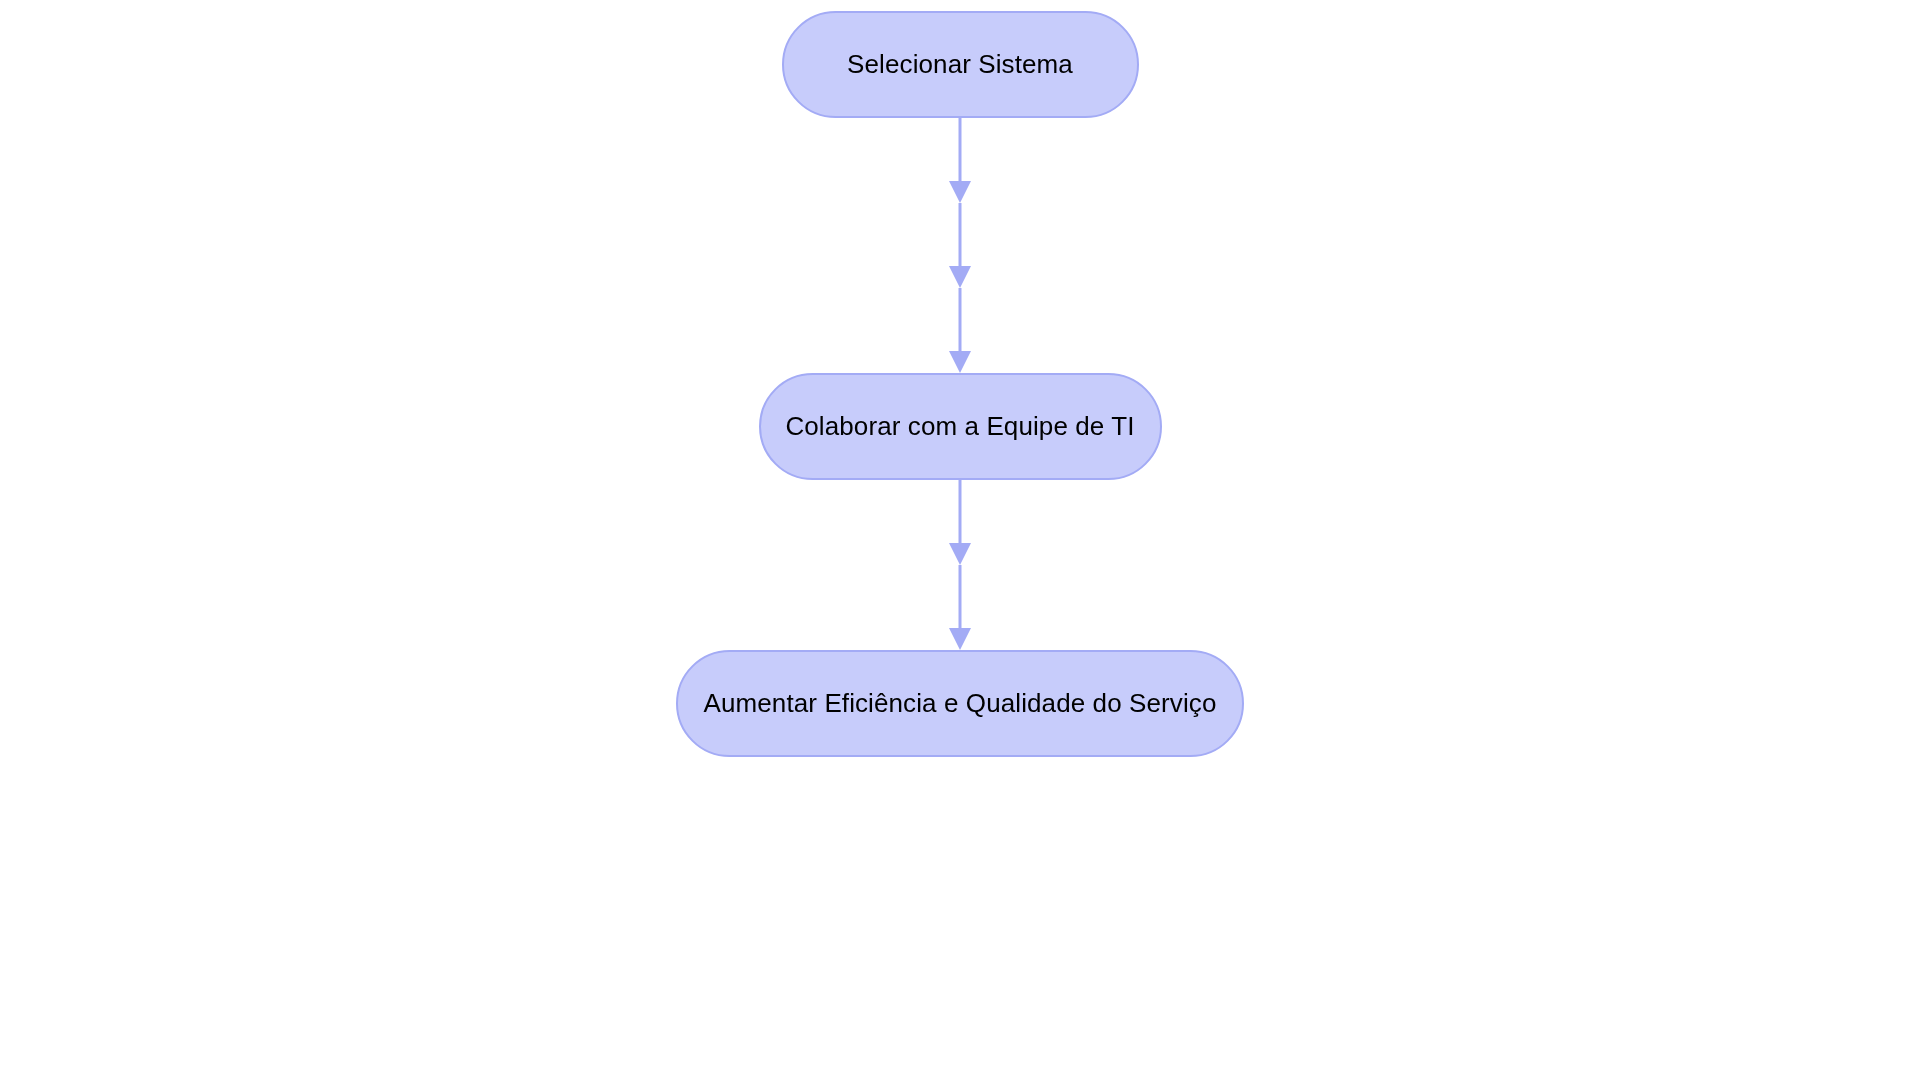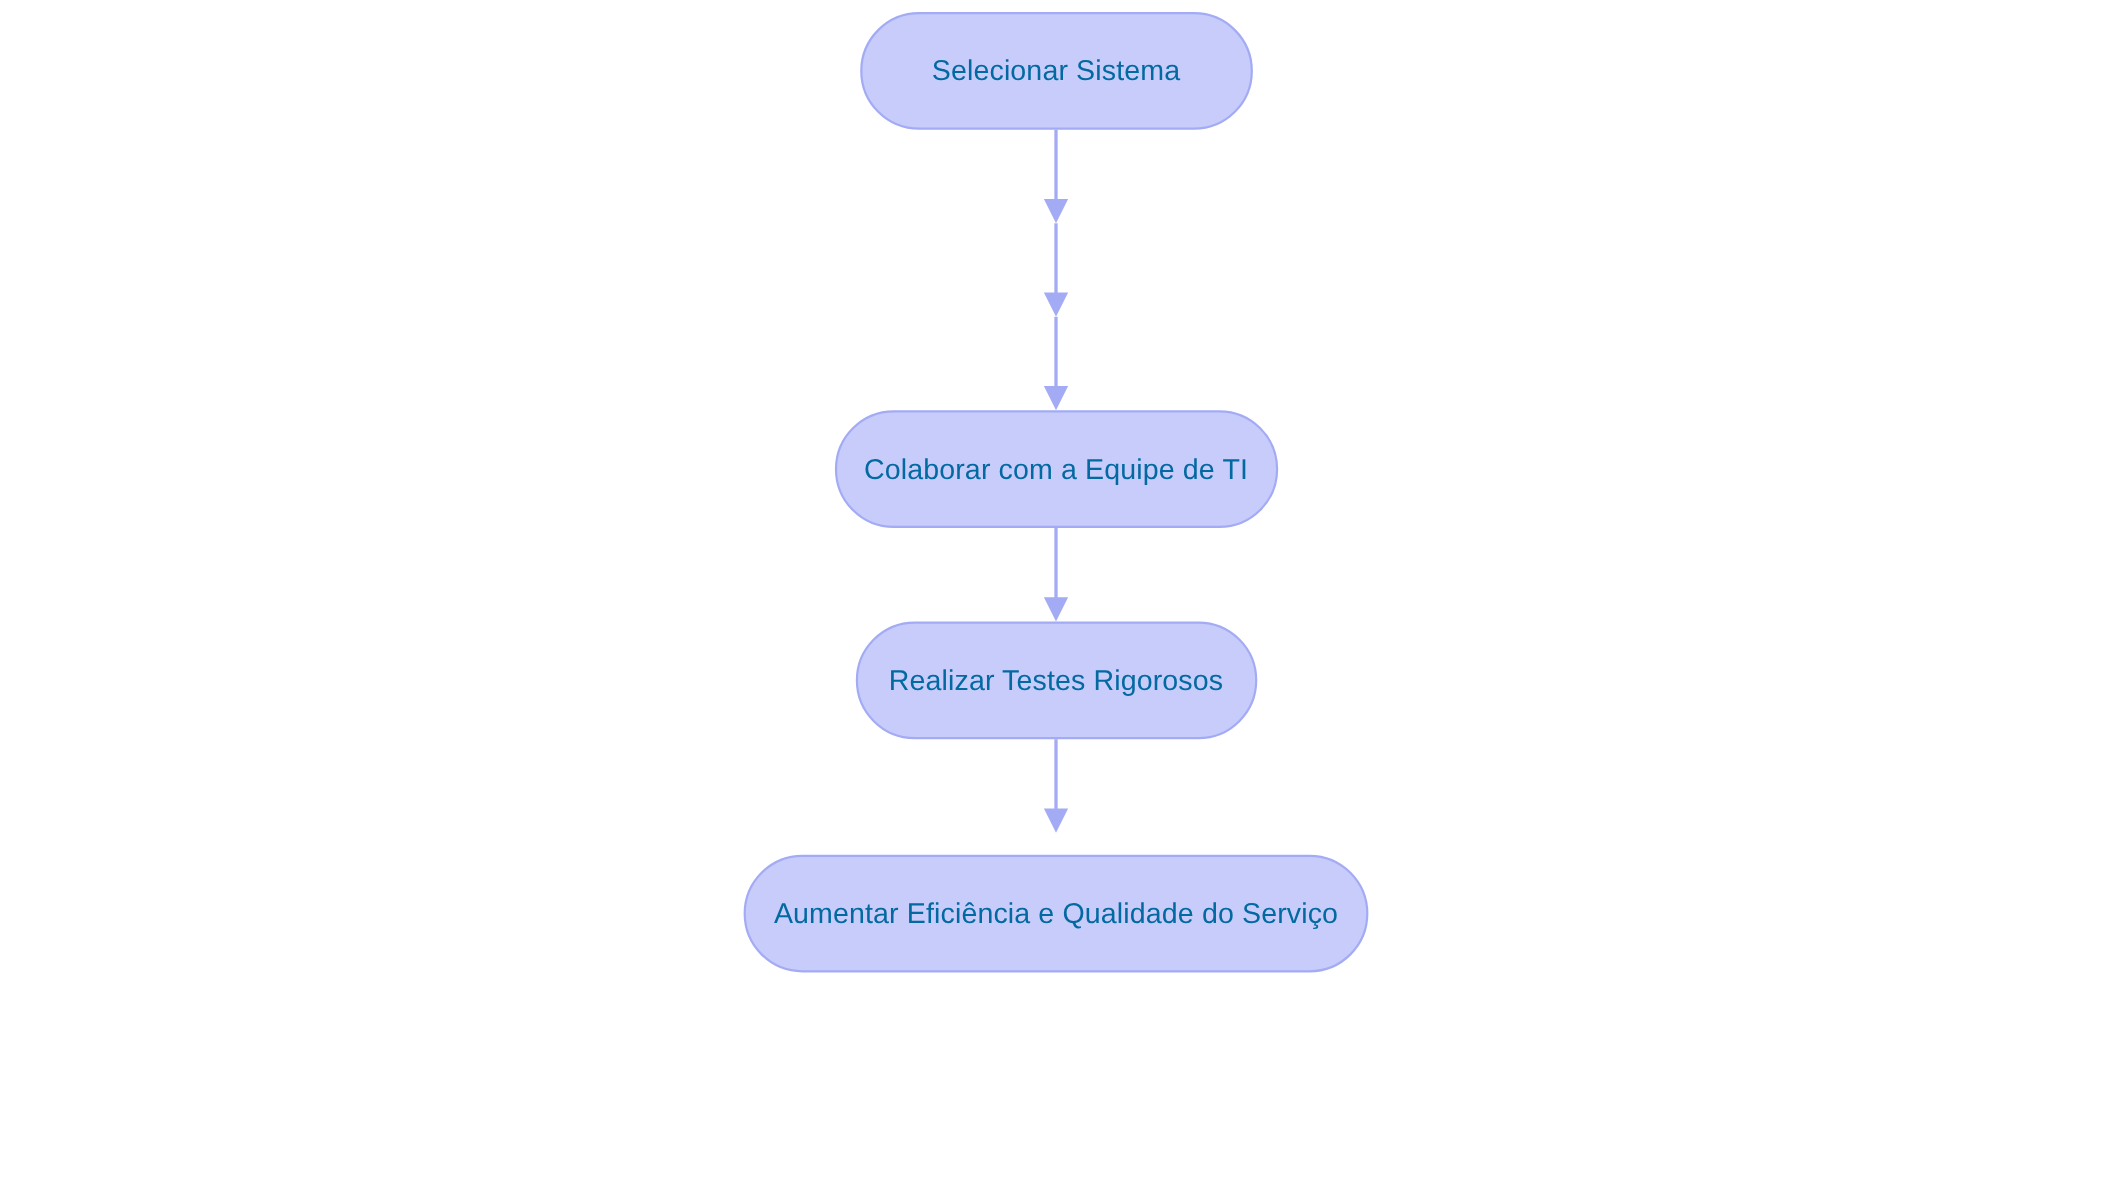--- a/index.html
+++ b/index.html
@@ -42,21 +42,21 @@
     border-radius: 54px;
     background: #c7ccfb;
     border: 2px solid #a3abf5;
     display: flex;
     align-items: center;
     justify-content: center;
     flex: 0 0 auto;
   }
 
   .node-label {
-    color: #0369a1;
+    color: #000000;
     font-size: 26px;
     line-height: 1.1;
     letter-spacing: 0.1px;
     white-space: nowrap;
     text-align: center;
     font-weight: 400;
   }
 
   .connector {
     position: relative;
@@ -84,21 +84,21 @@
     border-right: 11px solid transparent;
     border-top: 22px solid #a3abf5;
   }
 
   
   .w-n0 { width: 357px; }
   .w-n1 { width: 460px; }
   .w-n2 { width: 500px; }
   .w-n3 { width: 403px; }
   .w-n4 { width: 365px; }
-  .w-n5 { width: 568px; margin-top: 20px; }
+  .w-n5 { width: 568px; }
 </style>
 </head>
 <body>
 
 <div id="flow-canvas">
   <div class="flow-column">
 
     <div class="node w-n0">
       <span class="node-label">Selecionar Sistema</span>
     </div>
@@ -122,23 +122,20 @@
 
     <div class="node w-n3">
       <span class="node-label">Colaborar com a Equipe de TI</span>
     </div>
 
     <div class="connector">
       <div class="shaft"></div>
       <div class="head"></div>
     </div>
 
-    <div class="node w-n4">
-      <span class="node-label">Realizar Testes Rigorosos</span>
-    </div>
 
     <div class="connector">
       <div class="shaft"></div>
       <div class="head"></div>
     </div>
 
     <div class="node w-n5">
       <span class="node-label">Aumentar Eficiência e Qualidade do Serviço</span>
     </div>
 

